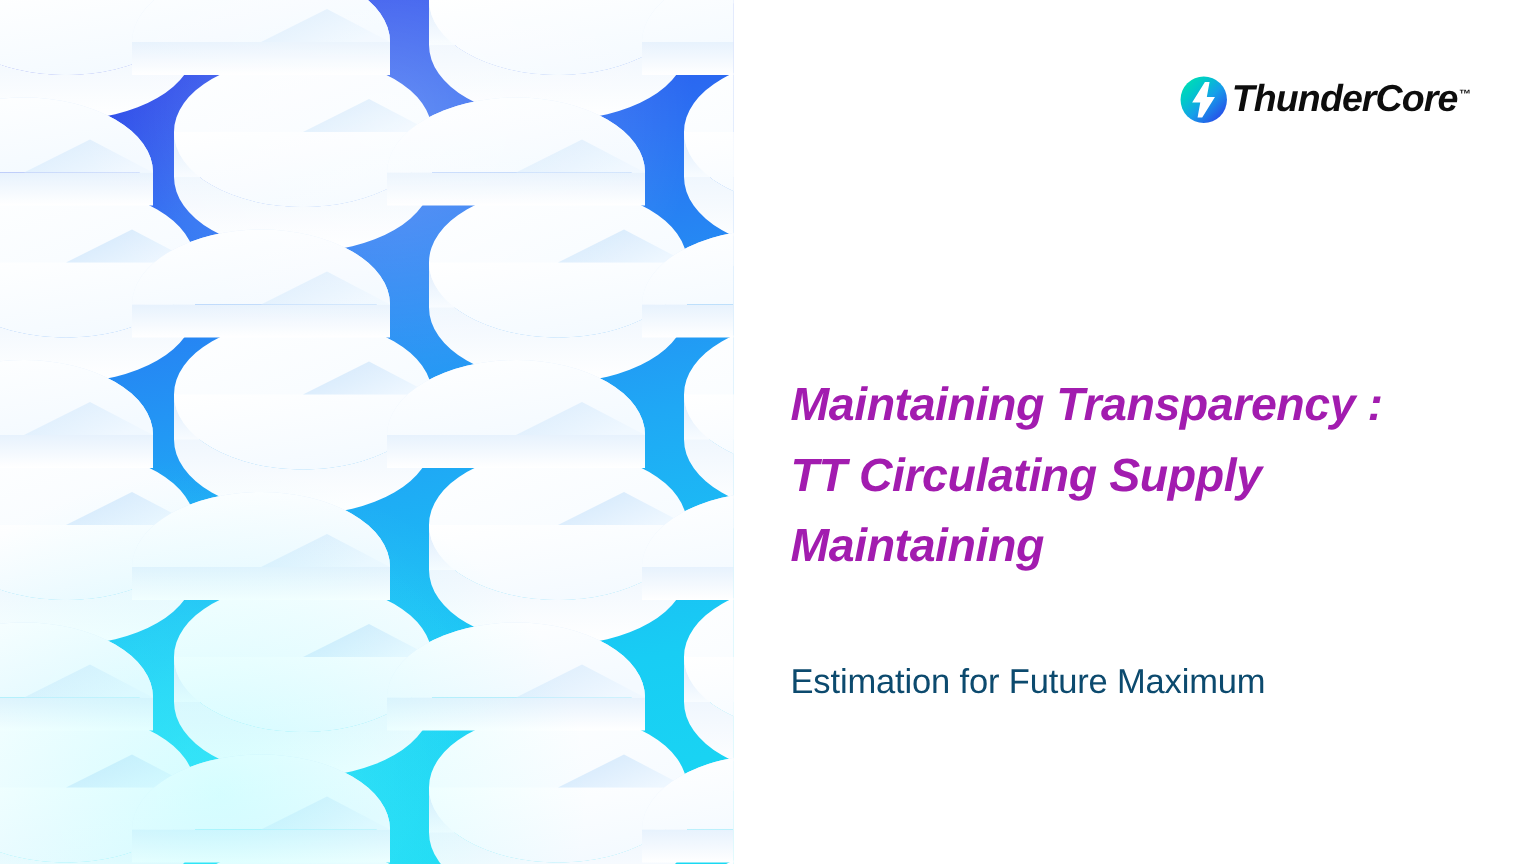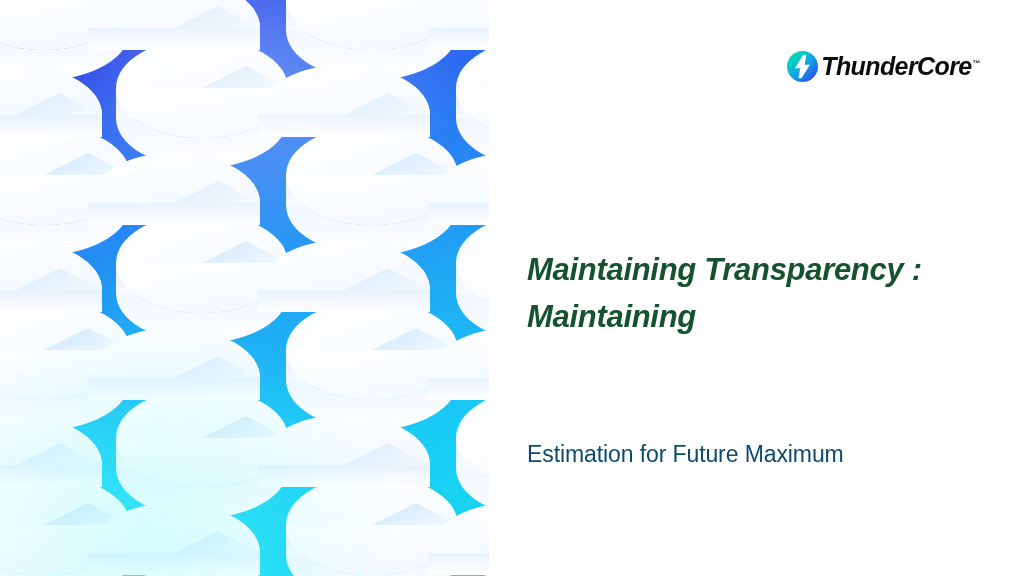--- a/index.html
+++ b/index.html
@@ -61,21 +61,21 @@
     letter-spacing:-.6px; color:#0d0d0d; white-space:nowrap;
   }
   .brand-tm {
     font-size:8px; font-style:normal; font-weight:bold;
     vertical-align:super; color:#0d0d0d; margin-left:1px;
   }
 
   .title-block { position:absolute; left:38px; top:246px; width:470px; }
   .title-line {
     font-size:31px; font-weight:bold; font-style:italic;
-    color:#14532d; line-height:47px; letter-spacing:-.3px;
+    color:#a21caf; line-height:47px; letter-spacing:-.3px;
     white-space:nowrap;
   }
 
   .subtitle-block { position:absolute; left:38px; top:436px; width:470px; }
   .subtitle-line {
     font-size:23px; font-weight:400;
     color:#0c4a6e; line-height:37px; letter-spacing:-.1px;
     white-space:nowrap;
   }
 </style>
@@ -789,20 +789,21 @@
           </defs>
           <circle cx="32" cy="32" r="30" fill="url(#boltGrad)"></circle>
           <path d="M33.5 9 L17 35.5 H27.5 L24 55 L30 55 L46.5 28.5 H36 L39.5 9 Z" fill="#ffffff"></path>
         </svg>
       </span>
       <span class="brand-word"><span>ThunderCore</span><span class="brand-tm">™</span></span>
     </div>
 
     <div class="title-block">
       <div class="title-line">Maintaining Transparency :</div>
+      <div class="title-line">TT Circulating Supply</div>
       <div class="title-line">Maintaining</div>
     </div>
 
     <div class="subtitle-block">
       <div class="subtitle-line">Estimation for Future Maximum</div>
     </div>
 
   </div>
 </div>
 

